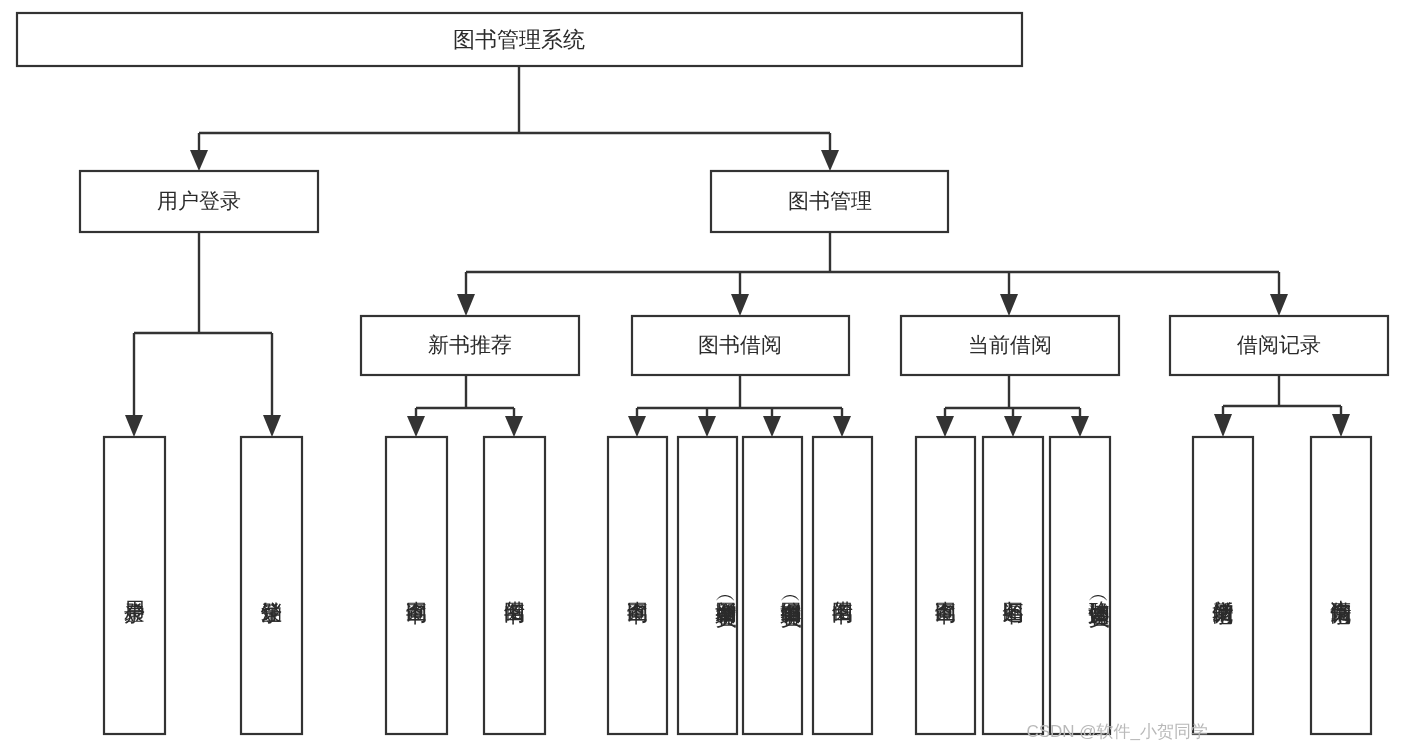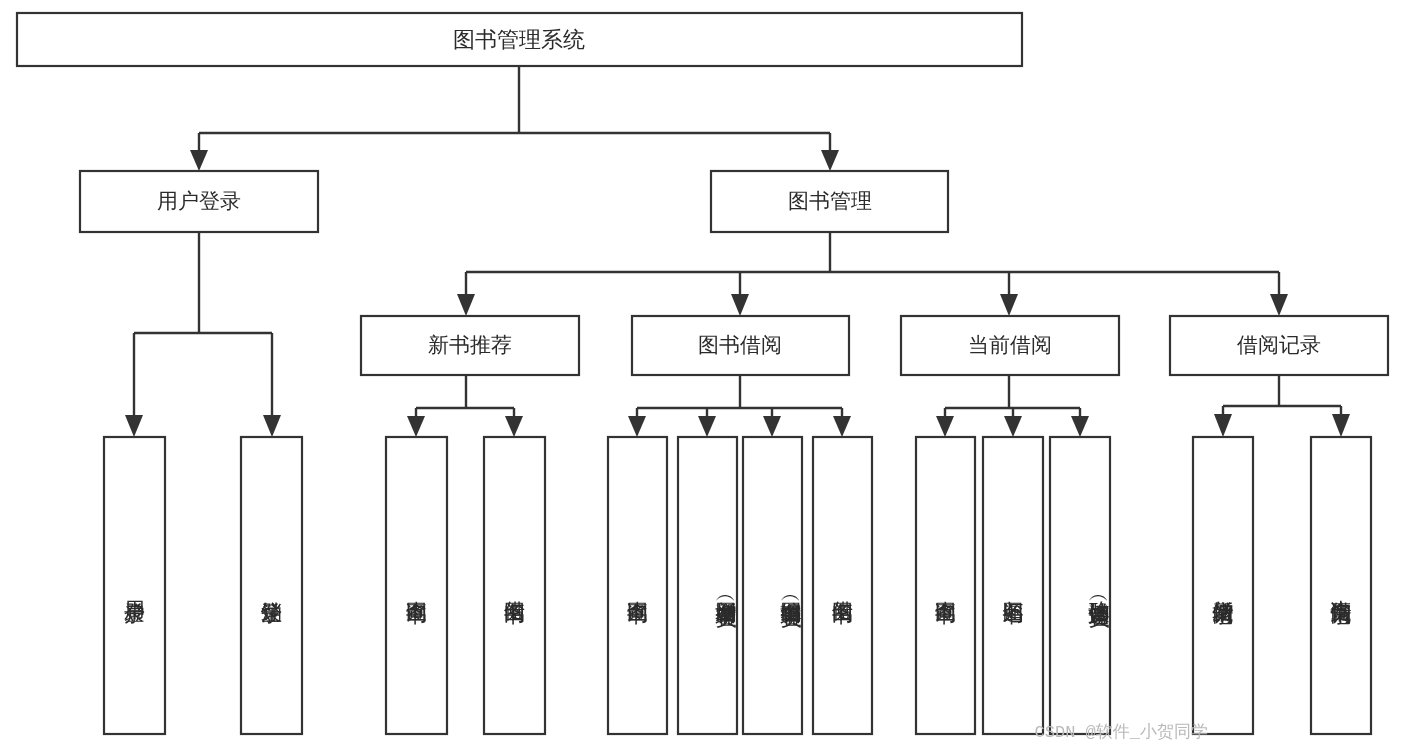--- a/index.html
+++ b/index.html
@@ -73,21 +73,21 @@
     pointer-events: none;
     user-select: none;
   }
   .vlabel.center {
     align-items: center;
   }
   .watermark {
     position: absolute;
     right: 8px;
     bottom: 4px;
-    font-family: Liberation Mono, monospace;
+    font-family: Liberation Sans, sans-serif;
     font-size: 17px;
     color: #b9b9b9;
     white-space: nowrap;
     user-select: none;
     margin-top: 16px;
   }
 </style>
 </head>
 <body>
 

